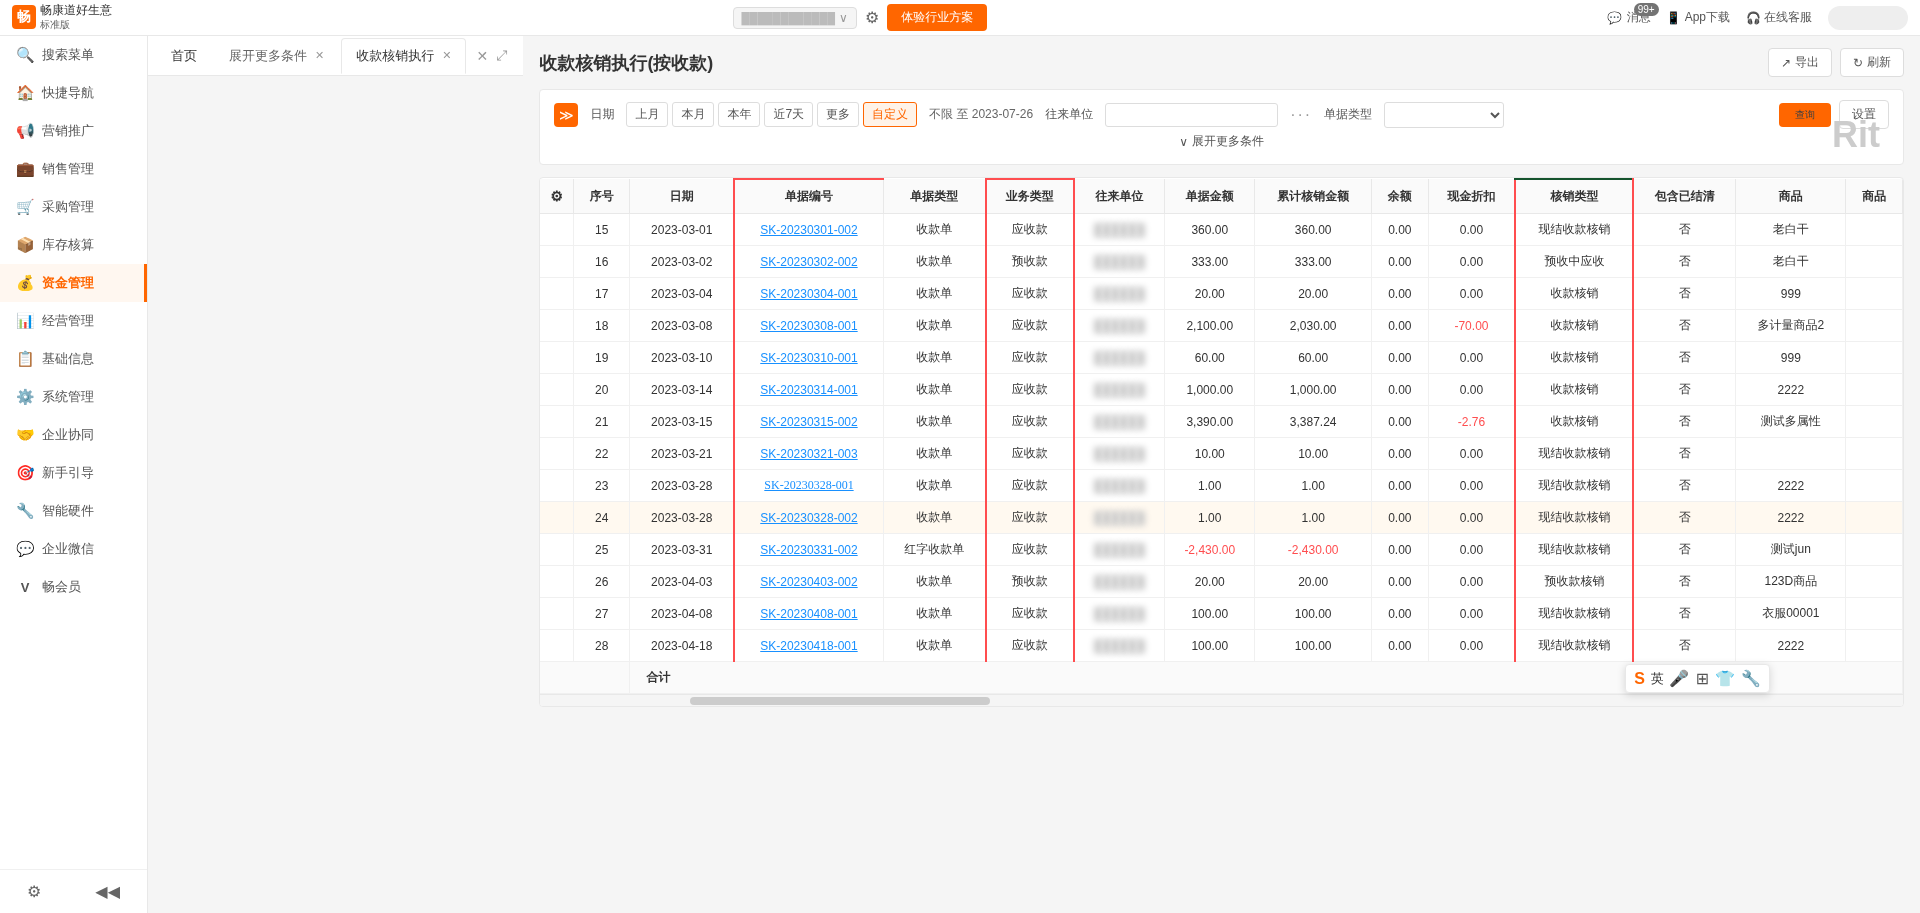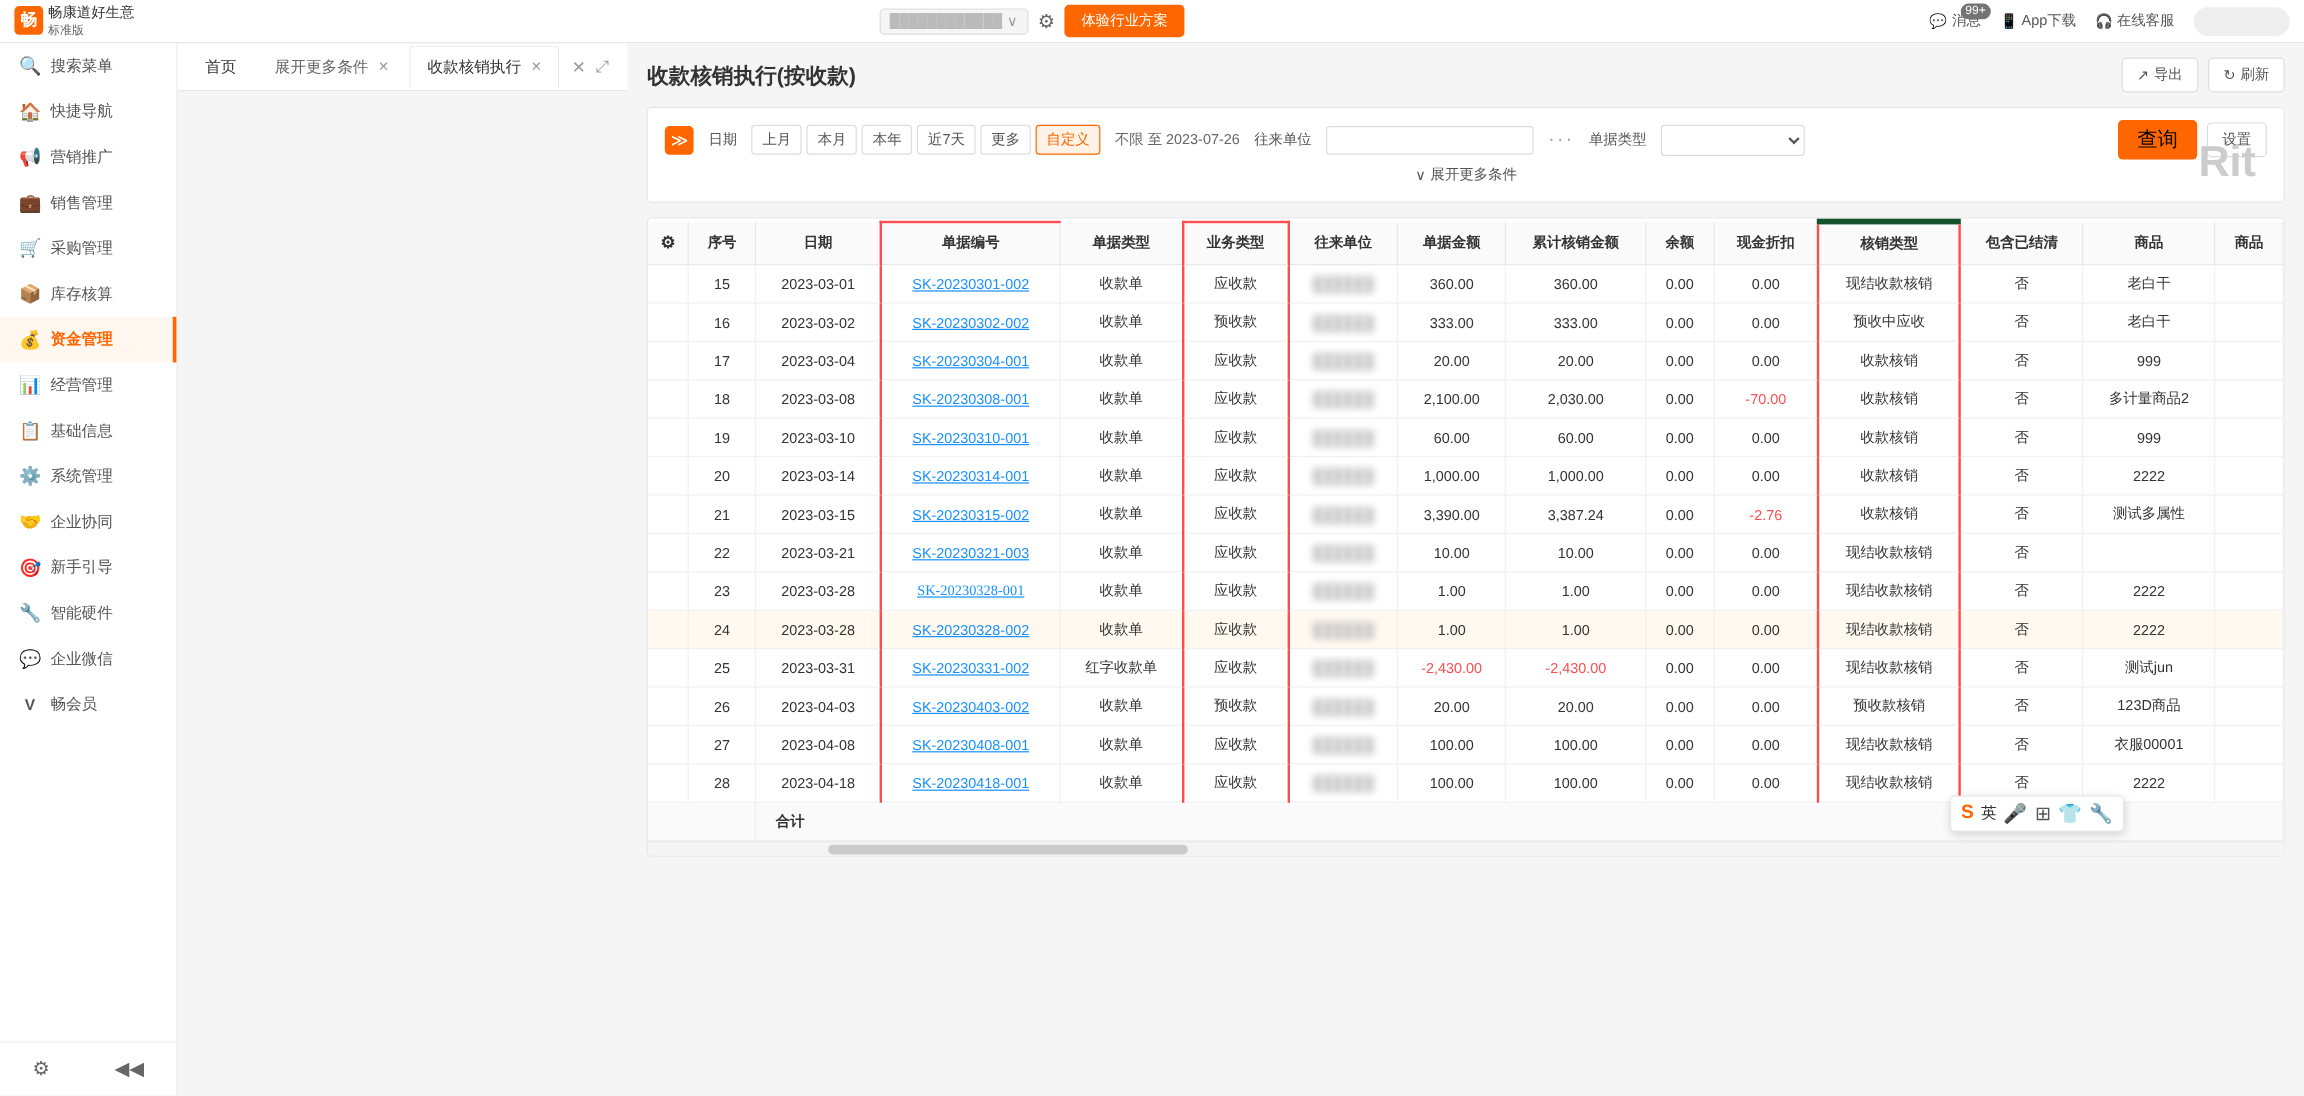--- a/index.html
+++ b/index.html
@@ -54,21 +54,21 @@
     .filter-row { display: flex; align-items: center; gap: 12px; }
     .filter-toggle { width: 24px; height: 24px; background: #ff6600; color: white; border-radius: 4px; display: flex; align-items: center; justify-content: center; cursor: pointer; font-size: 14px; }
     .filter-label { color: #555; font-size: 12px; white-space: nowrap; }
     .filter-date-btns { display: flex; gap: 4px; }
     .date-btn { padding: 3px 8px; border: 1px solid #ddd; border-radius: 3px; cursor: pointer; font-size: 12px; color: #555; background: #fff; }
     .date-btn.custom { background: #fff3e8; color: #ff6600; border-color: #ff6600; }
     .date-range { color: #666; font-size: 12px; }
     .filter-input { border: 1px solid #ddd; border-radius: 3px; padding: 4px 8px; font-size: 12px; min-width: 160px; color: #999; }
     .filter-dots { color: #999; font-size: 16px; letter-spacing: 2px; cursor: pointer; }
     .filter-select { border: 1px solid #ddd; border-radius: 3px; padding: 4px 8px; font-size: 12px; min-width: 120px; color: #555; background: #fff; }
-    .query-btn { background: #ff6600; color: #000000; padding: 5px 16px; border: none; border-radius: 4px; cursor: pointer; font-size: 17px; }
+    .query-btn { background: #ff6600; color: #404040; padding: 5px 16px; border: none; border-radius: 4px; cursor: pointer; font-size: 10px; }
     .settings-link { border: 1px solid #ddd; background: #fff; padding: 5px 12px; border-radius: 4px; cursor: pointer; font-size: 12px; color: #555; }
     .expand-more { display: flex; align-items: center; justify-content: center; gap: 4px; color: #555; font-size: 12px; cursor: pointer; padding: 4px 0; }
 
     
     .table-container { background: #fff; border-radius: 4px; border: 1px solid #e8e8e8; overflow-x: auto; }
     table { width: 100%; border-collapse: collapse; font-size: 12px; }
     thead tr { background: #fafafa; }
     th { padding: 8px 10px; text-align: center; border-bottom: 1px solid #e8e8e8; border-right: 1px solid #e8e8e8; color: #333; font-weight: 600; white-space: nowrap; }
     td { padding: 7px 10px; text-align: center; border-bottom: 1px solid #f0f0f0; border-right: 1px solid #f0f0f0; color: #333; white-space: nowrap; }
     tr.highlighted { background: #fff9f0; }
@@ -276,21 +276,21 @@
                 <th>序号</th>
                 <th>日期</th>
                 <th style="border-left:2px solid #ff4d4f; border-top:2px solid #ff4d4f; border-right:1px solid #e8e8e8;">单据编号</th>
                 <th>单据类型</th>
                 <th style="border-left:2px solid #ff4d4f; border-top:2px solid #ff4d4f; border-right:2px solid #ff4d4f;">业务类型</th>
                 <th>往来单位</th>
                 <th>单据金额</th>
                 <th>累计核销金额</th>
                 <th>余额</th>
                 <th>现金折扣</th>
-                <th style="border-left:2px solid #ff4d4f; border-top:5px solid #14532d; border-right:2px solid #ff4d4f;">核销类型</th>
+                <th style="border-left:2px solid #ff4d4f; border-top:2px solid #14532d; border-right:2px solid #ff4d4f;">核销类型</th>
                 <th>包含已结清</th>
                 <th>商品</th>
                 <th>商品</th>
               </tr>
             </thead>
             <tbody id="table-body">
             <tr>
     <td></td>
     <td>15</td>
     <td>2023-03-01</td>

